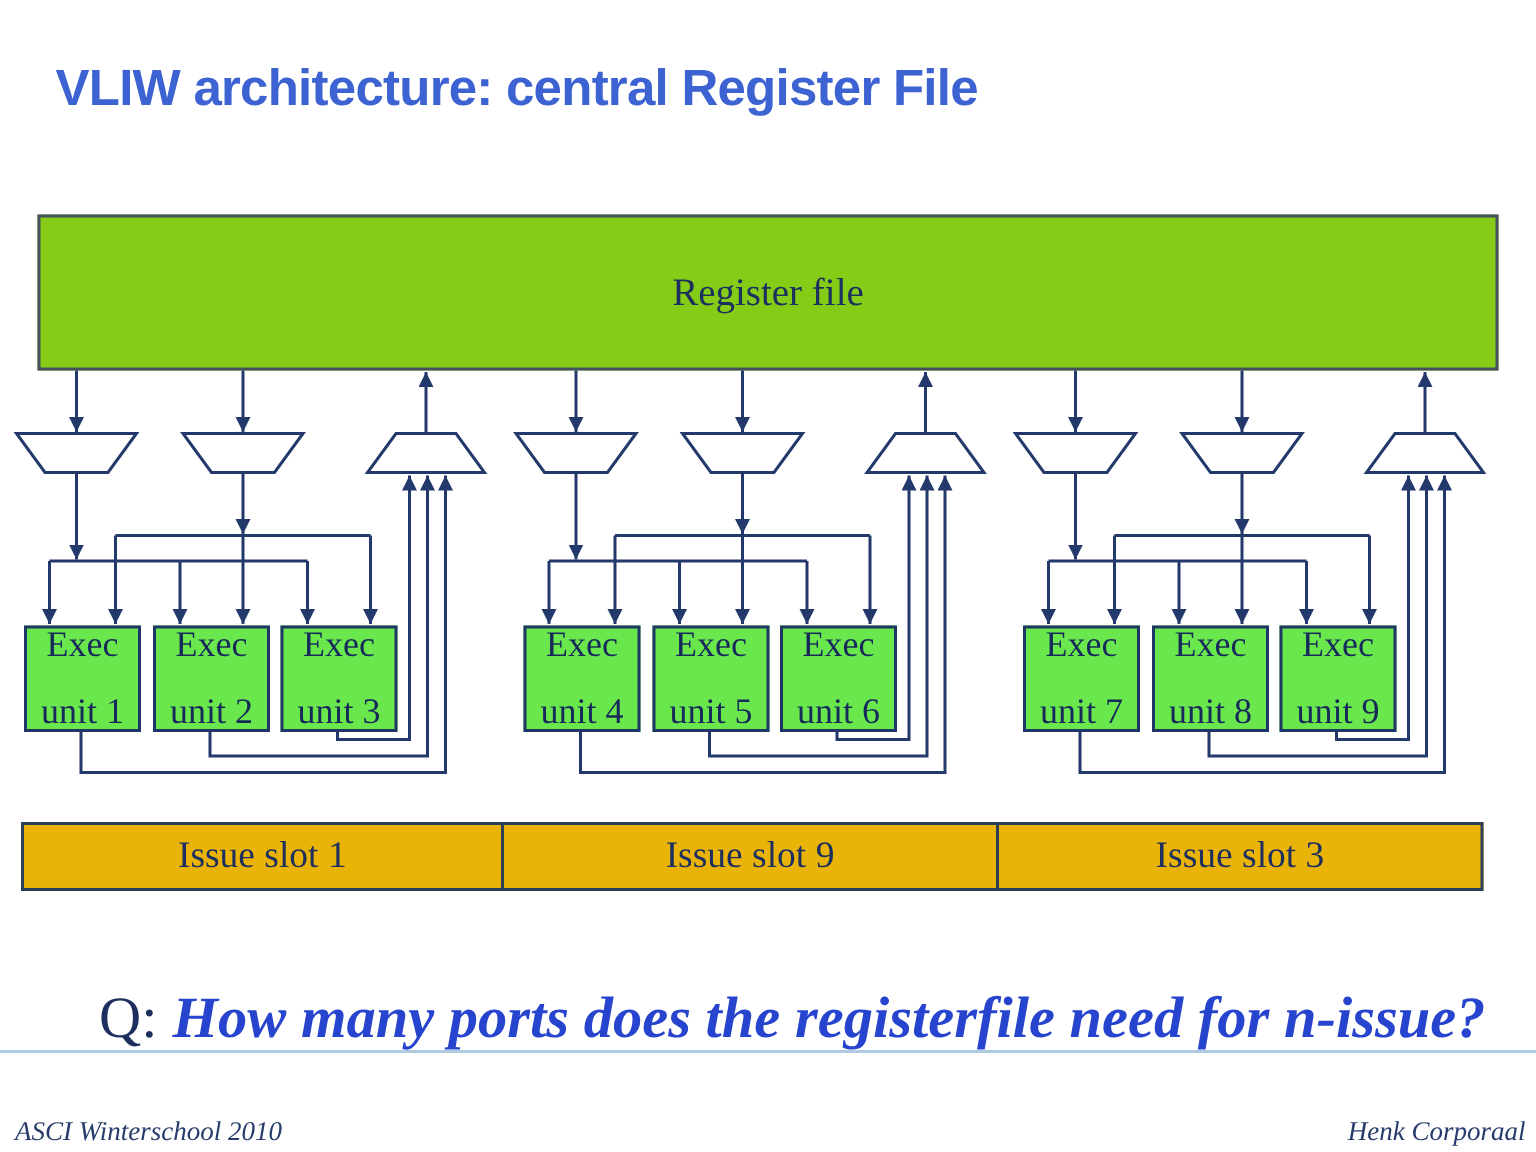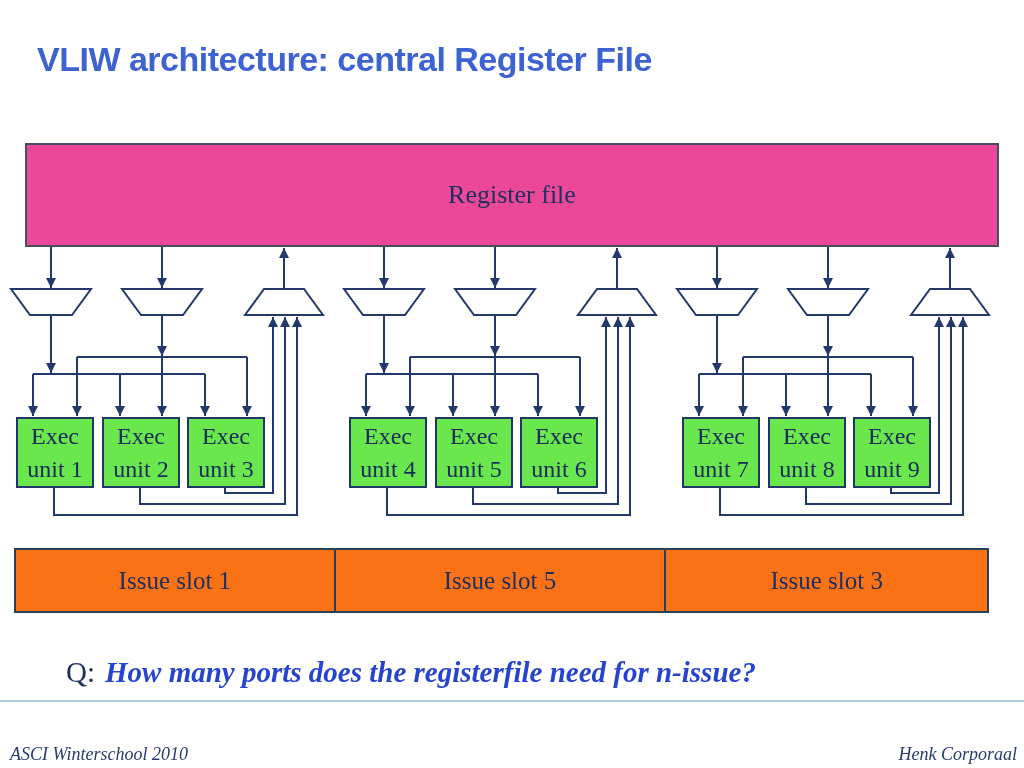--- a/index.html
+++ b/index.html
@@ -9,49 +9,49 @@
     position:absolute;left:37px;top:40px;margin:0;
     font-family:"Liberation Sans",sans-serif;
     font-size:34px;font-weight:bold;letter-spacing:-0.5px;
     color:#3D62D1;white-space:nowrap;
   }
 
   .wires{position:absolute;left:0;top:0;pointer-events:none;}
 
   .rf-box{
     position:absolute;left:25px;top:143px;width:974px;height:104px;
-    box-sizing:border-box;background:#ec4899;border:2px solid #45505E;
+    box-sizing:border-box;background:#84cc16;border:2px solid #45505E;
     display:flex;align-items:center;justify-content:center;
   }
   .rf-box span{font-size:26px;color:#1C2F5E;}
 
   .exec-box{
     position:absolute;top:417px;width:78px;height:71px;
     box-sizing:border-box;background:#69E74D;border:2px solid #1E3767;
     display:flex;align-items:center;justify-content:center;
-    text-align:center;font-size:24px;line-height:33px;color:#16295A;
+    text-align:center;font-size:24px;line-height:45px;color:#16295A;
     white-space:pre-line;
   }
 
   .issue-band{
-    position:absolute;left:14px;top:548px;width:975px;height:65px;
-    box-sizing:border-box;border:2px solid #2B3F56;background:#f97316;
+    position:absolute;left:14px;top:548px;width:975px;height:46px;
+    box-sizing:border-box;border:2px solid #2B3F56;background:#eab308;
     display:flex;
   }
   .issue-cell{
     box-sizing:border-box;height:100%;
     display:flex;align-items:center;justify-content:center;
     font-size:25px;color:#1C2F5E;
   }
   .issue-cell.c1{width:319px;}
   .issue-cell.c2{width:332px;border-left:2px solid #2B3F56;}
   .issue-cell.c3{width:324px;border-left:2px solid #2B3F56;text-align:center;}
 
   .question{
-    position:absolute;left:66px;top:656px;font-size:29px;white-space:nowrap;
+    position:absolute;left:66px;top:656px;font-size:39px;white-space:nowrap;
   }
   .question .q-prefix{color:#1C2F5E;margin-right:10px;}
   .question .q-text{color:#2744CE;font-weight:bold;font-style:italic;}
 
   .footer-rule{position:absolute;left:0;top:700px;width:1024px;height:2px;background:#AECBE2;}
   .footer{
     position:absolute;left:0;top:744px;width:1024px;
     display:flex;justify-content:space-between;align-items:baseline;
     font-size:18px;font-style:italic;color:#273C6B;
   }
@@ -83,21 +83,21 @@
 unit 6</div>
   <div class="exec-box" style="left:682px">Exec
 unit 7</div>
   <div class="exec-box" style="left:768px">Exec
 unit 8</div>
   <div class="exec-box" style="left:853px">Exec
 unit 9</div>
 
   <div class="issue-band">
     <div class="issue-cell c1">Issue slot 1</div>
-    <div class="issue-cell c2">Issue slot 5</div>
+    <div class="issue-cell c2">Issue slot 9</div>
     <div class="issue-cell c3">Issue slot 3</div>
   </div>
 
   <svg class="wires" id="wires" width="1024" height="768" viewBox="0 0 1024 768">
       <defs>
         <marker id="ah" markerUnits="userSpaceOnUse" markerWidth="12" markerHeight="11" refX="10" refY="5" orient="auto">
           <path d="M0,0 L10,5 L0,10 Z" fill="#24396B"></path>
         </marker>
       </defs>
       <line x1="51" y1="247" x2="51" y2="288" stroke="#24396B" stroke-width="2" fill="none" marker-end="url(#ah)"></line>

